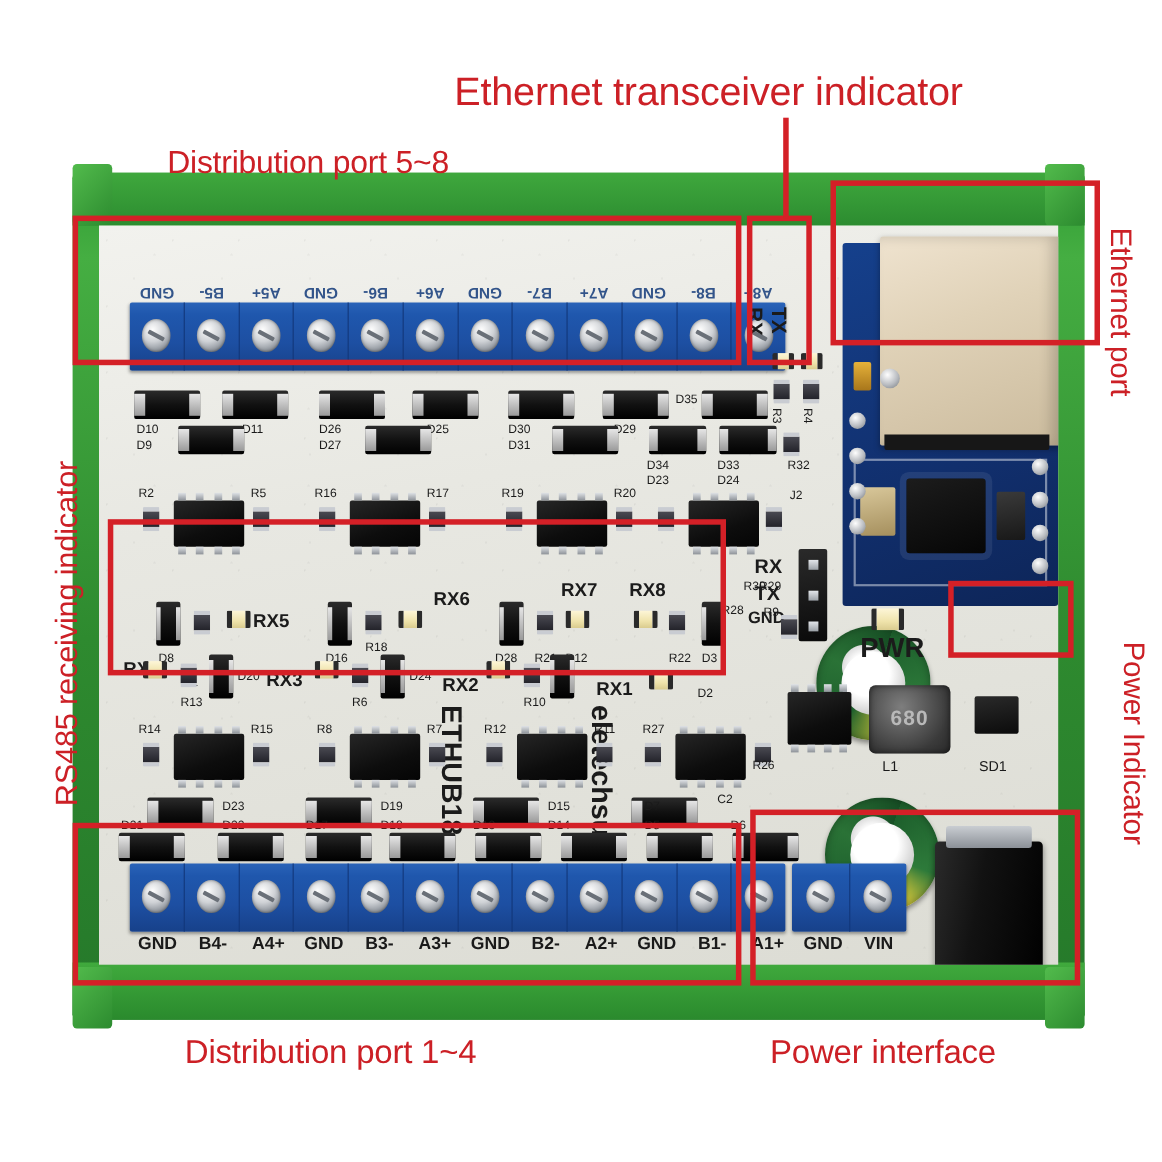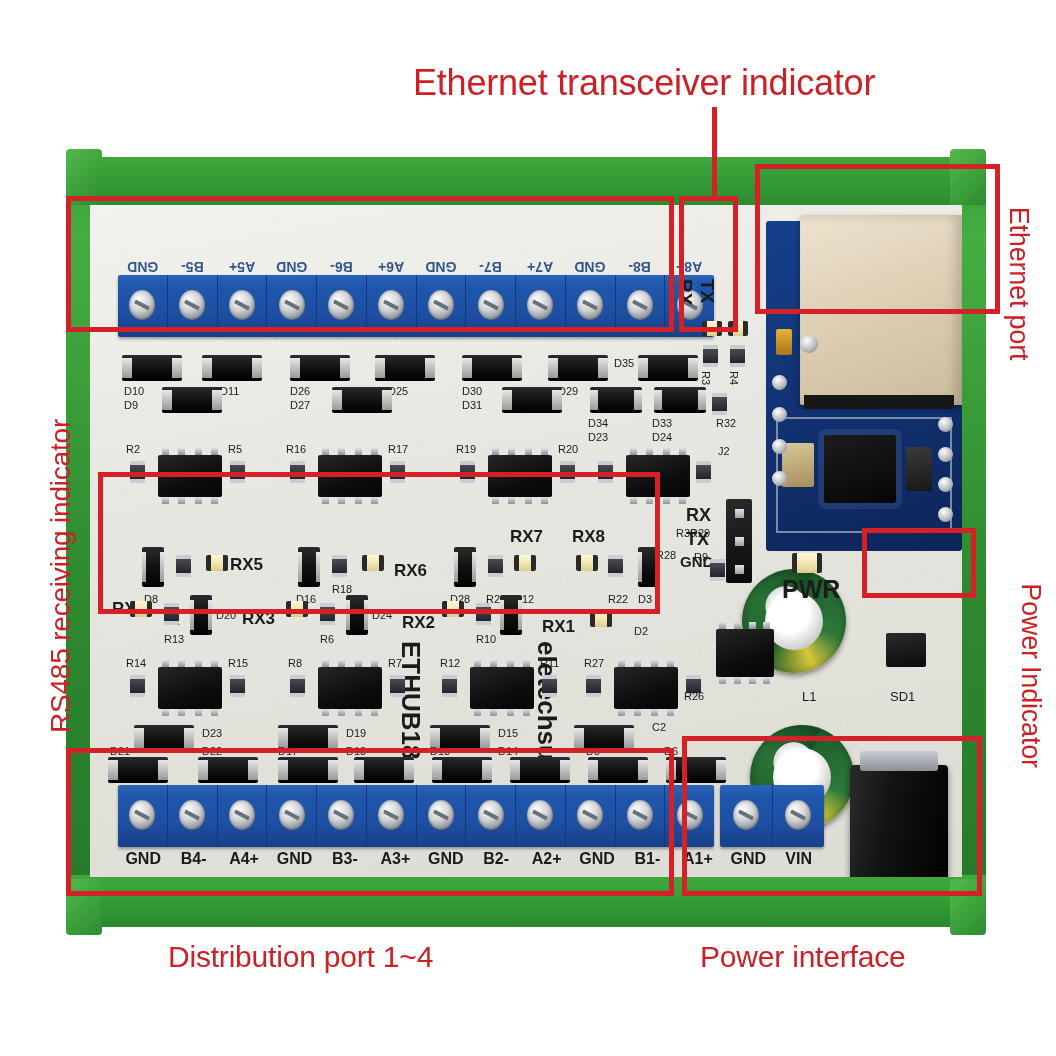--- a/index.html
+++ b/index.html
@@ -479,21 +479,21 @@
       <div class="res" style="left:606px; top:256px;"></div>
       <div class="silk" style="left:36px;  top:238px;">R2</div>
       <div class="silk" style="left:138px; top:238px;">R5</div>
       <div class="silk" style="left:196px; top:238px;">R16</div>
       <div class="silk" style="left:298px; top:238px;">R17</div>
       <div class="silk" style="left:366px; top:238px;">R19</div>
       <div class="silk" style="left:468px; top:238px;">R20</div>
 
       <div class="silk med" style="left:22px;  top:394px;">RX4</div>
       <div class="silk med" style="left:140px; top:350px;">RX5</div>
-      <div class="silk med" style="left:304px; top:356px;">RX6</div>
+      <div class="silk med" style="left:304px; top:330px;">RX6</div>
       <div class="silk med" style="left:420px; top:322px;">RX7</div>
       <div class="silk med" style="left:482px; top:322px;">RX8</div>
       <div class="silk med" style="left:152px; top:404px;">RX3</div>
       <div class="silk med" style="left:312px; top:408px;">RX2</div>
       <div class="silk med" style="left:452px; top:412px;">RX1</div>
 
       <div class="diode" style="left:52px;  top:342px; width:22px; height:40px;"></div>
       <div class="res" style="left:86px;  top:350px;"></div>
       <div class="led" style="left:116px; top:350px;"></div>
       <div class="diode" style="left:208px; top:342px; width:22px; height:40px;"></div>
@@ -652,20 +652,21 @@
             <i></i>
             <i></i>
           </span>
         <span class="pins-b">
             <i></i>
             <i></i>
             <i></i>
             <i></i>
           </span>
       </div>
+      <div class="inductor" style="left:700px; top:418px; width:74px; height:62px;">680</div>
       <div class="silk" style="left:712px; top:484px; font-size:13px;">L1</div>
       <div class="sot" style="left:796px; top:428px; width:40px; height:34px;"></div>
       <div class="silk" style="left:800px; top:484px; font-size:13px;">SD1</div>
       <div class="res" style="left:620px; top:354px;"></div>
       <div class="silk" style="left:604px; top:346px;">R9</div>
       <div class="silk" style="left:566px; top:344px;">R28</div>
       <div class="silk" style="left:600px; top:322px;">R29</div>
       <div class="silk" style="left:586px; top:322px;">R30</div>
 
       <div class="led" style="left:702px; top:348px; width:30px; height:20px;"></div>
@@ -768,19 +769,20 @@
 
   <div class="rbox" style="left:98px; top:472px; width:562px; height:142px;"></div>
 
   <div class="rbox" style="left:862px; top:528px; width:114px; height:70px;"></div>
 
   <div class="rbox" style="left:66px; top:748px; width:608px; height:148px;"></div>
 
   <div class="rbox" style="left:682px; top:736px; width:300px; height:160px;"></div>
 
   <div class="anno anno-eth-tx">Ethernet transceiver indicator</div>
+  <div class="anno anno-dist58">Distribution port 5~8</div>
   <div class="anno anno-dist14">Distribution port 1~4</div>
   <div class="anno anno-pwrif">Power interface</div>
   <div class="anno anno-rs485">RS485 receiving indicator</div>
   <div class="anno anno-ethport">Ethernet port</div>
   <div class="anno anno-pwrind">Power Indicator</div>
 
 </div>
 
 </body></html>

